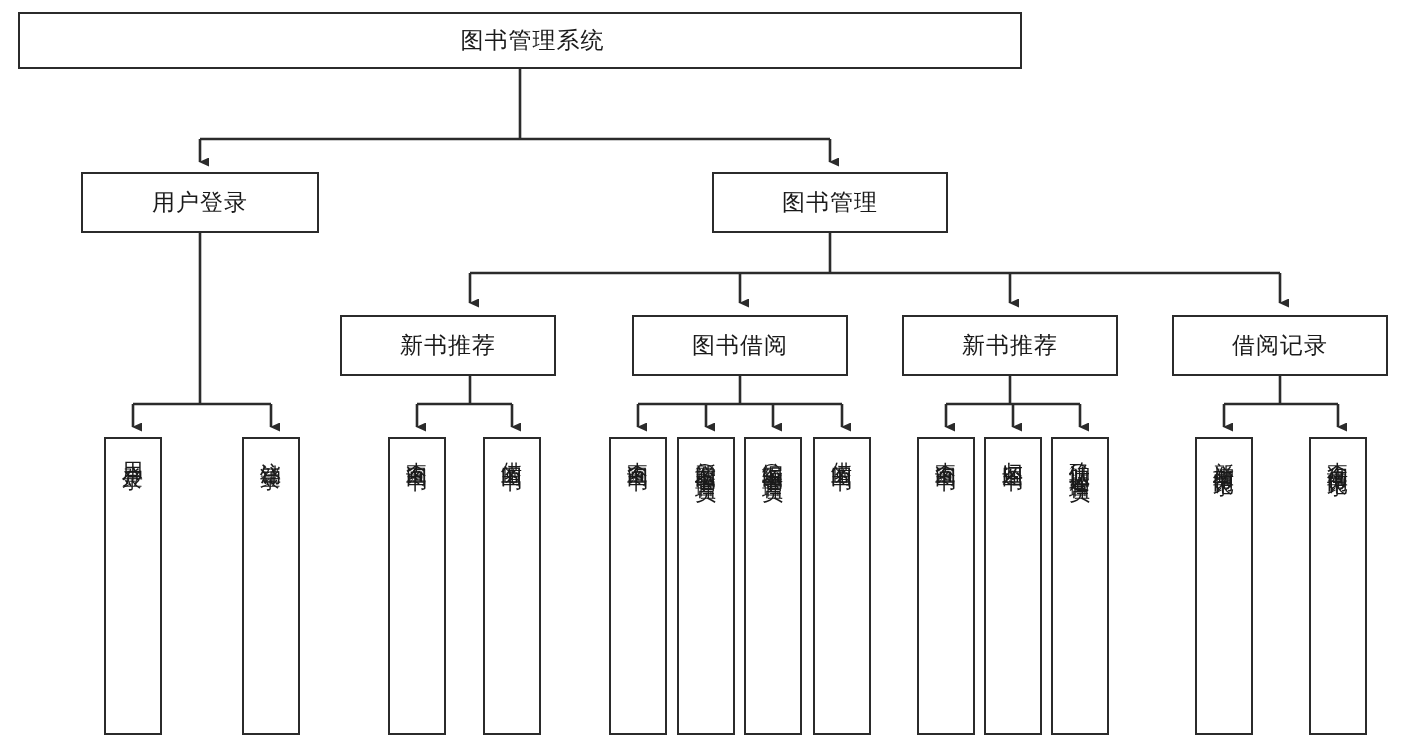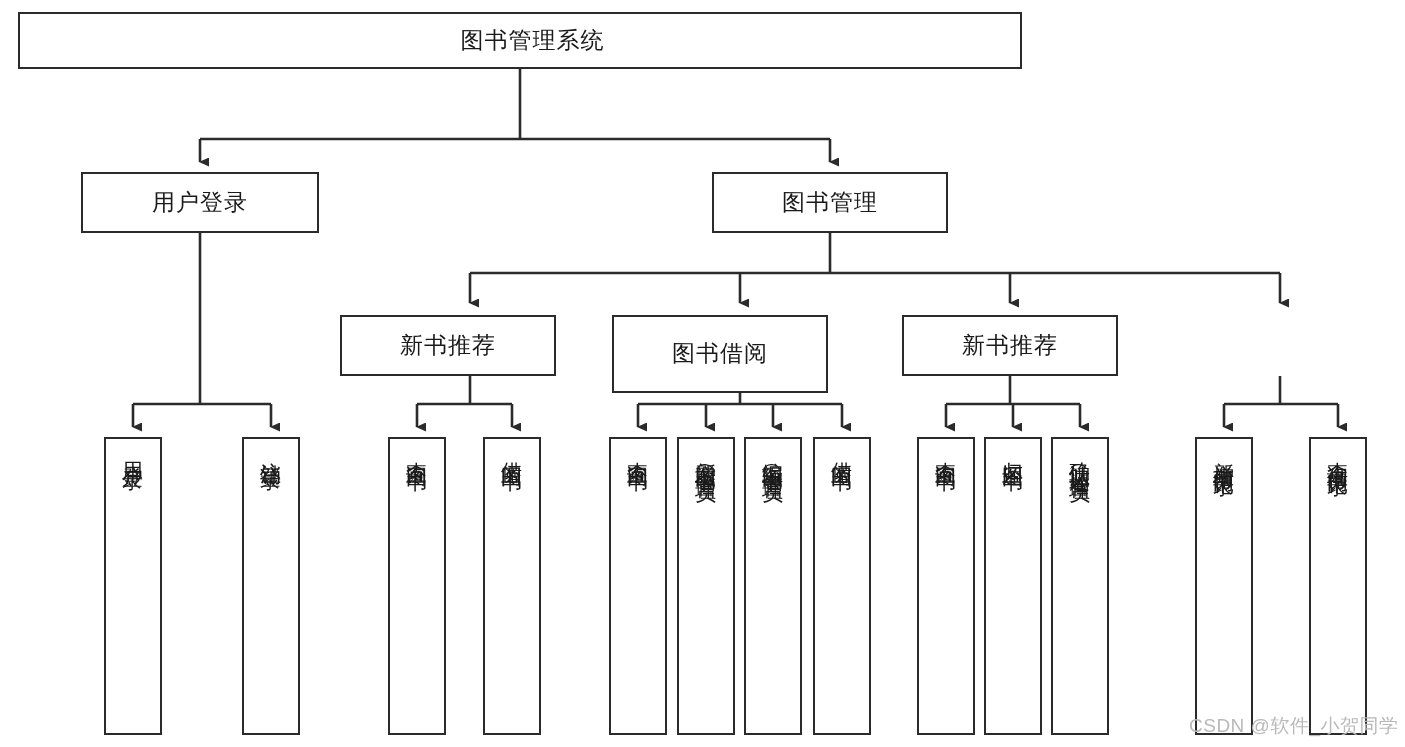--- a/index.html
+++ b/index.html
@@ -131,25 +131,28 @@
   <div class="node h" style="left:81px; top:172px; width:238px; height:61px;">
     <span class="label">用户登录</span>
   </div>
   <div class="node h" style="left:712px; top:172px; width:236px; height:61px;">
     <span class="label">图书管理</span>
   </div>
 
   <div class="node h" style="left:340px; top:315px; width:216px; height:61px;">
     <span class="label">新书推荐</span>
   </div>
-  <div class="node h" style="left:612px; top:315px; width:216px; height:78px;align-items:center;">
+  <div class="node h" style="left:632px; top:315px; width:216px; height:61px;align-items:center;">
     <span class="label">图书借阅</span>
   </div>
   <div class="node h" style="left:902px; top:315px; width:216px; height:61px;">
     <span class="label">新书推荐</span>
+  </div>
+  <div class="node h" style="left:1172px; top:315px; width:216px; height:61px;">
+    <span class="label">借阅记录</span>
   </div>
 
   <div class="node v" style="left:104px; top:437px; width:58px; height:298px;">
     <span class="label">用户登录</span>
   </div>
   <div class="node v" style="left:242px; top:437px; width:58px; height:298px;">
     <span class="label">注销登录</span>
   </div>
 
   <div class="node v" style="left:388px; top:437px; width:58px; height:298px;">
@@ -182,15 +185,14 @@
     <span class="label">确认归还（管理员）</span>
   </div>
 
   <div class="node v" style="left:1195px; top:437px; width:58px; height:298px;">
     <span class="label">新增借阅记录</span>
   </div>
   <div class="node v" style="left:1309px; top:437px; width:58px; height:298px;">
     <span class="label">查询借阅记录</span>
   </div>
 
-  <div class="watermark" style="left:1189px; top:713px;">CSDN @软件_小贺同学</div>
 
 </div>
 
 </body></html>

